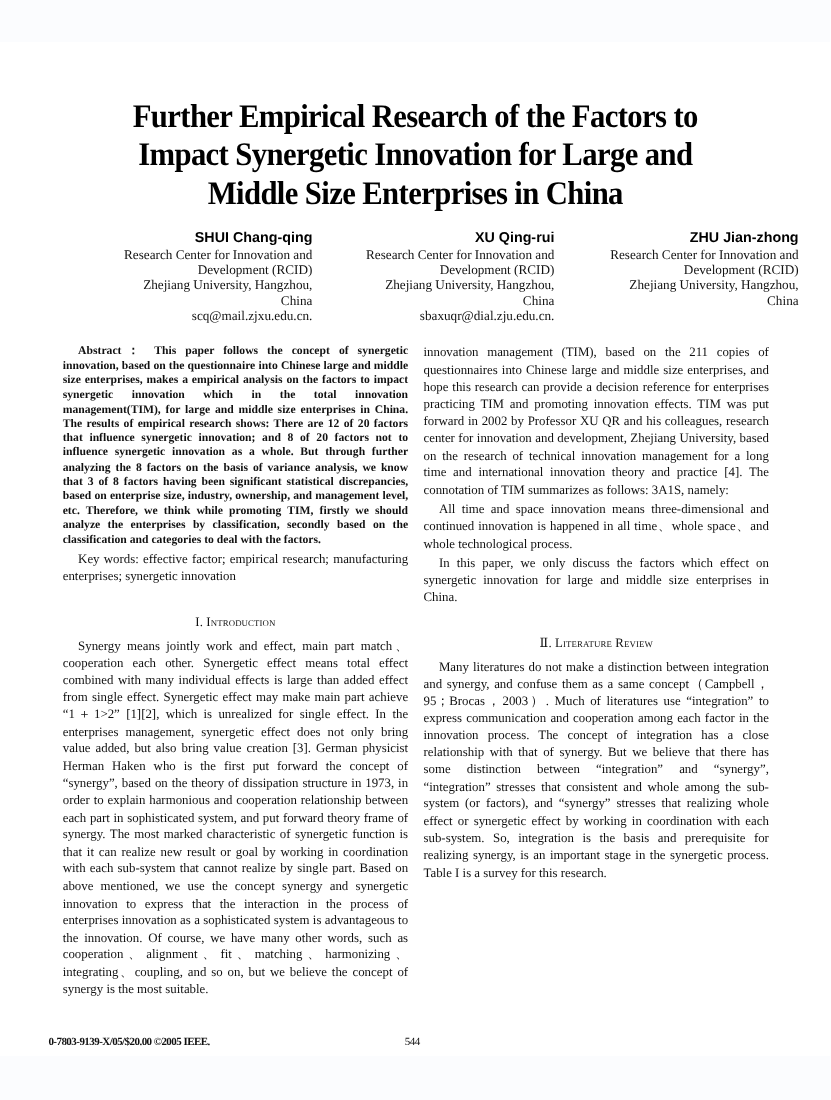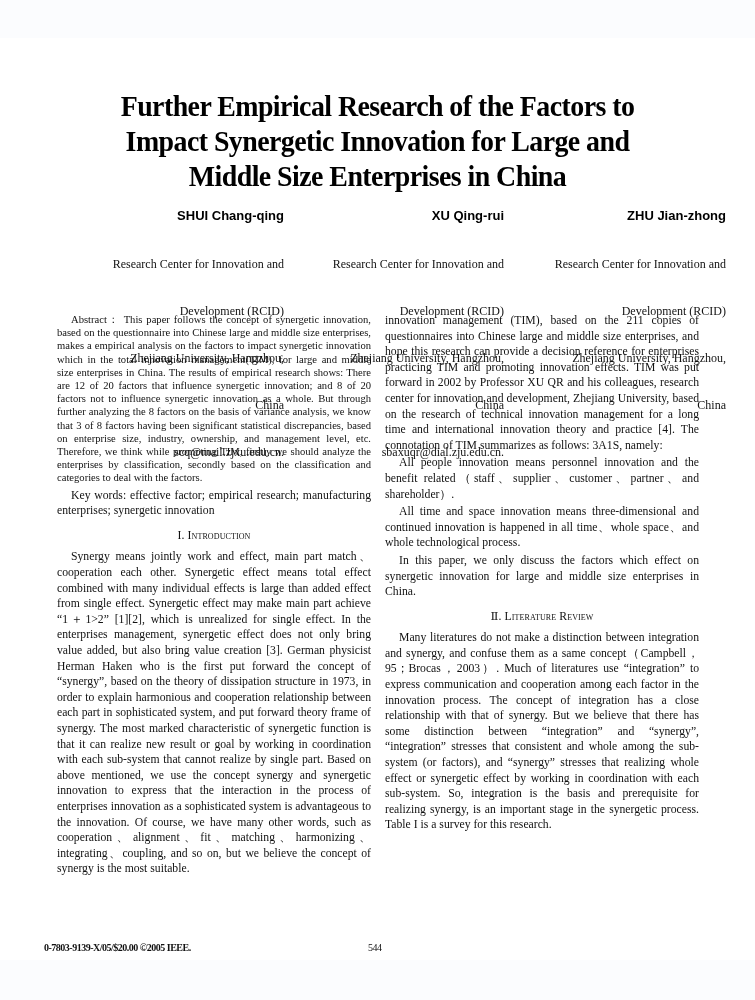--- a/index.html
+++ b/index.html
@@ -53,49 +53,49 @@
     color: #111;
   }
   .author .name {
     font-family: "Liberation Sans", sans-serif;
     font-weight: bold;
     font-size: 13px;
     line-height: 16px;
     display: block;
     color: #000;
   }
-  .author .line { display: block; margin-top: 33px; }
+  .author .line { display: block; }
   .col {
     position: absolute;
     width: 314px;
     font-size: 11.7px;
     line-height: 15.6px;
     text-align: justify;
     color: #111;
   }
   .col-left { left: 57px; top: 313px; }
   .col-right { left: 385px; top: 313px; }
   .abstract {
-    font-weight: normal;
+    font-weight: bold;
     font-size: 10.6px;
     line-height: 13.2px;
     text-indent: 14px;
     margin: 0;
     color: #111;
   }
   p.body {
     margin: 0;
     text-indent: 14px;
   }
   p.body + p.body { margin-top: 2px; }
   .keywords { margin-top: 3px !important; }
   .section-head {
     text-align: center;
     font-size: 11.7px;
-    margin: 9px 0 6px 0;
+    margin: 26px 0 6px 0;
     font-variant: small-caps;
     letter-spacing: 0.1px;
   }
   .footer-left {
     position: absolute;
     left: 44px; top: 942px;
     font-size: 10px;
     font-weight: bold;
     letter-spacing: -0.5px;
     color: #111;
@@ -149,21 +149,20 @@
 
 <div class="col col-left">
   <p class="abstract">Abstract： This paper follows the concept of synergetic innovation, based on the questionnaire into Chinese large and middle size enterprises, makes a empirical analysis on the factors to impact synergetic innovation which in the total innovation management(TIM), for large and middle size enterprises in China. The results of empirical research shows: There are 12 of 20 factors that influence synergetic innovation; and 8 of 20 factors not to influence synergetic innovation as a whole. But through further analyzing the 8 factors on the basis of variance analysis, we know that 3 of 8 factors having been significant statistical discrepancies, based on enterprise size, industry, ownership, and management level, etc. Therefore, we think while promoting TIM, firstly we should analyze the enterprises by classification, secondly based on the classification and categories to deal with the factors.</p>
   <p class="body keywords">Key words: effective factor; empirical research; manufacturing enterprises; synergetic innovation</p>
   <div class="section-head">I. Introduction</div>
   <p class="body">Synergy means jointly work and effect, main part match、cooperation each other. Synergetic effect means total effect combined with many individual effects is large than added effect from single effect. Synergetic effect may make main part achieve “1＋1&gt;2” [1][2], which is unrealized for single effect. In the enterprises management, synergetic effect does not only bring value added, but also bring value creation [3]. German physicist Herman Haken who is the first put forward the concept of “synergy”, based on the theory of dissipation structure in 1973, in order to explain harmonious and cooperation relationship between each part in sophisticated system, and put forward theory frame of synergy. The most marked characteristic of synergetic function is that it can realize new result or goal by working in coordination with each sub-system that cannot realize by single part. Based on above mentioned, we use the concept synergy and synergetic innovation to express that the interaction in the process of enterprises innovation as a sophisticated system is advantageous to the innovation. Of course, we have many other words, such as cooperation、alignment、fit、matching、harmonizing、integrating、coupling, and so on, but we believe the concept of synergy is the most suitable.</p>
 </div>
 
 <div class="col col-right">
   <p class="body" style="text-indent:0;">innovation management (TIM), based on the 211 copies of questionnaires into Chinese large and middle size enterprises, and hope this research can provide a decision reference for enterprises practicing TIM and promoting innovation effects. TIM was put forward in 2002 by Professor XU QR and his colleagues, research center for innovation and development, Zhejiang University, based on the research of technical innovation management for a long time and international innovation theory and practice [4]. The connotation of TIM summarizes as follows: 3A1S, namely:</p>
-  <p class="body">All people innovation means personnel innovation and the benefit related（staff、supplier、customer、partner、and shareholder）.</p>
   <p class="body">All time and space innovation means three-dimensional and continued innovation is happened in all time、whole space、and whole technological process.</p>
   <p class="body">In this paper, we only discuss the factors which effect on synergetic innovation for large and middle size enterprises in China.</p>
   <div class="section-head">Ⅱ. Literature Review</div>
   <p class="body">Many literatures do not make a distinction between integration and synergy, and confuse them as a same concept（Campbell，95；Brocas，2003）. Much of literatures use “integration” to express communication and cooperation among each factor in the innovation process. The concept of integration has a close relationship with that of synergy. But we believe that there has some distinction between “integration” and “synergy”, “integration” stresses that consistent and whole among the sub-system (or factors), and “synergy” stresses that realizing whole effect or synergetic effect by working in coordination with each sub-system. So, integration is the basis and prerequisite for realizing synergy, is an important stage in the synergetic process. Table I is a survey for this research.</p>
 </div>
 
 <div class="footer-left">0-7803-9139-X/05/$20.00 ©2005 IEEE.</div>
 <div class="footer-page">544</div>
 
 </body></html>

